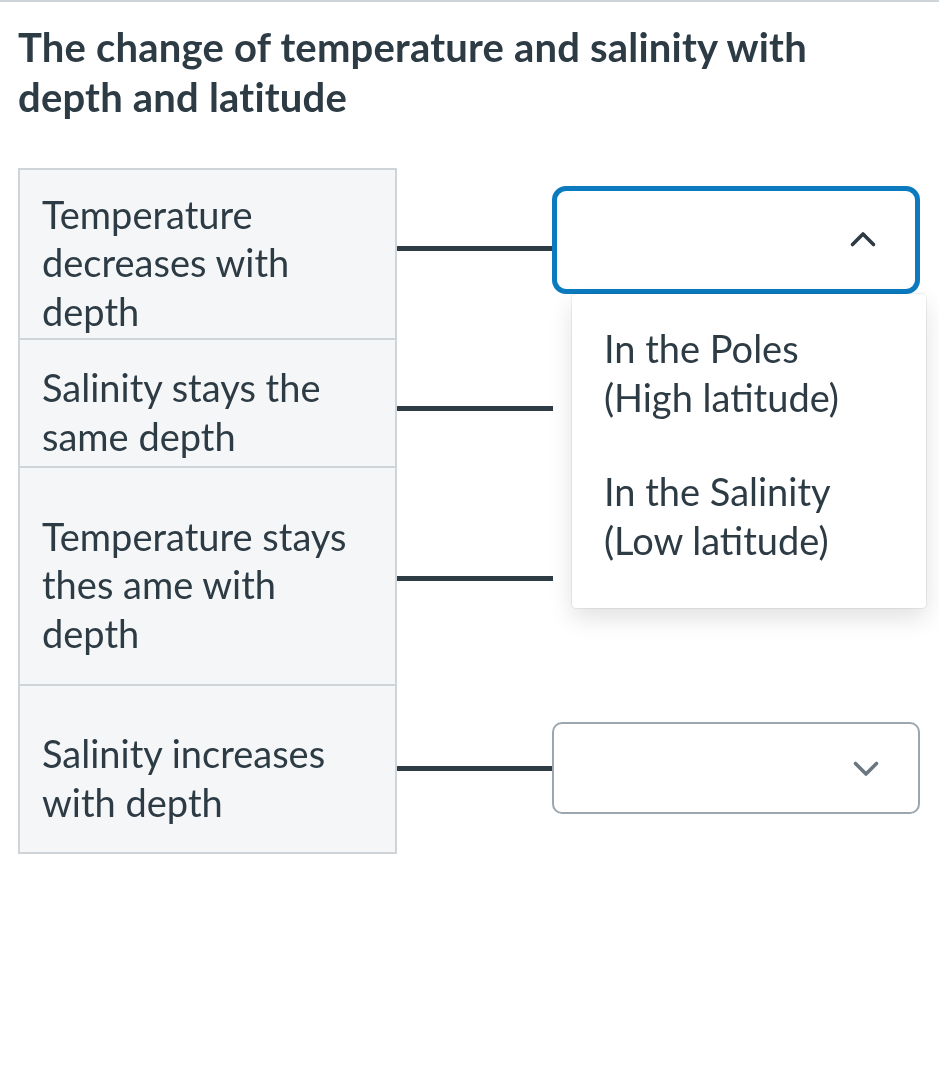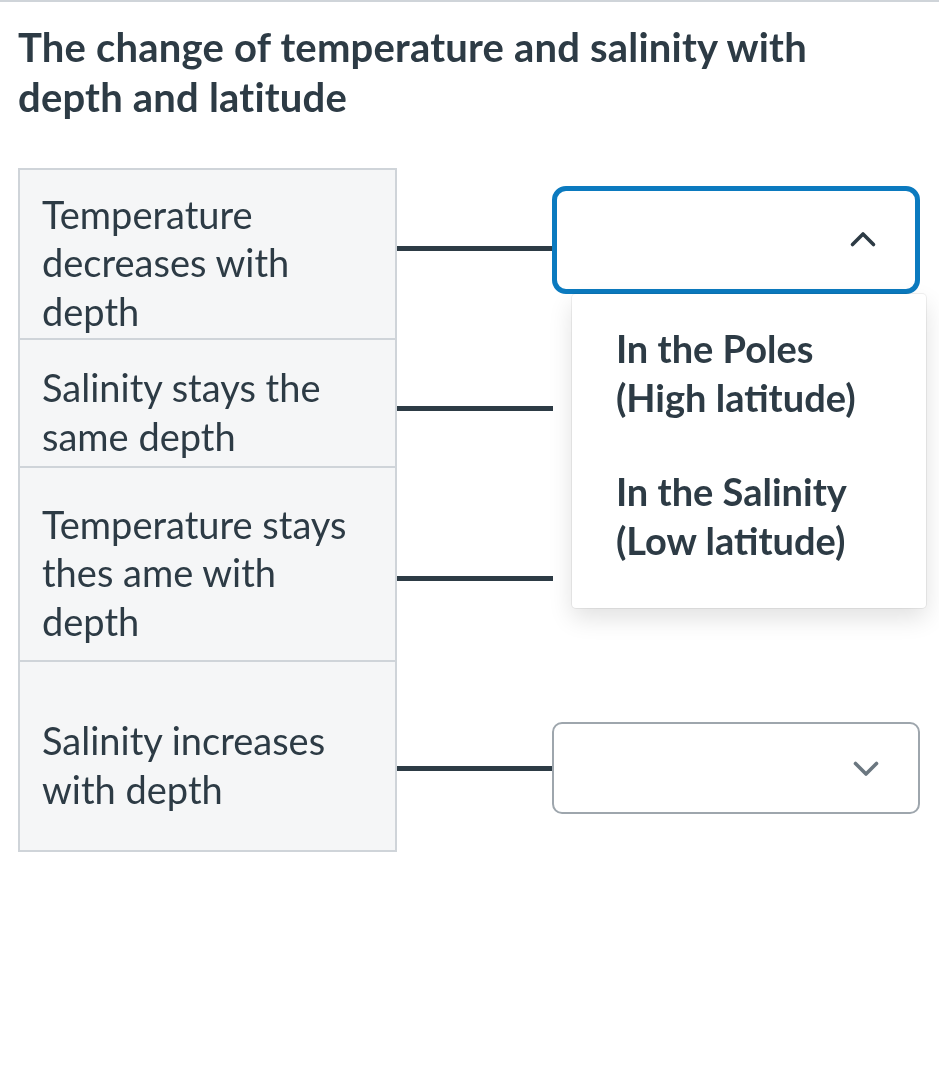--- a/index.html
+++ b/index.html
@@ -97,22 +97,21 @@
     background: #ffffff;
     border-radius: 4px;
     box-shadow: 0 0 0 1px rgba(0,0,0,0.06), 0 10px 24px rgba(0,0,0,0.12);
     z-index: 4;
     padding: 8px 0 20px 0;
   }
   .dropdown-option {
     font-size: 38px;
     line-height: 1.30;
     color: #2d3b45;
-    padding: 22px 44px;
-    font-weight: bold;
+    padding: 22px 32px;
   }
   .select-closed {
     position: absolute;
     left: 0;
     width: 368px;
     border: 2px solid #9ea6ad;
     border-radius: 10px;
     background: #ffffff;
     height: 92px;
     display: flex;
@@ -139,24 +138,24 @@
 
   <div class="match-area">
 
     <div class="prompts-col">
       <div class="prompt-cell" style="height:170px">
         <span>Temperature decreases with depth</span>
       </div>
       <div class="prompt-cell" style="height:128px">
         <span>Salinity stays the same depth</span>
       </div>
-      <div class="prompt-cell" style="height:194px">
+      <div class="prompt-cell" style="height:218px">
         <span>Temperature stays thes ame with depth</span>
       </div>
-      <div class="prompt-cell" style="height:190px">
+      <div class="prompt-cell" style="height:168px">
         <span>Salinity increases with depth</span>
       </div>
     </div>
 
     <div class="connectors">
       <div class="connector-line" style="top:78px"></div>
       <div class="connector-line" style="top:238px"></div>
       <div class="connector-line" style="top:408px"></div>
       <div class="connector-line" style="top:598px"></div>
     </div>

